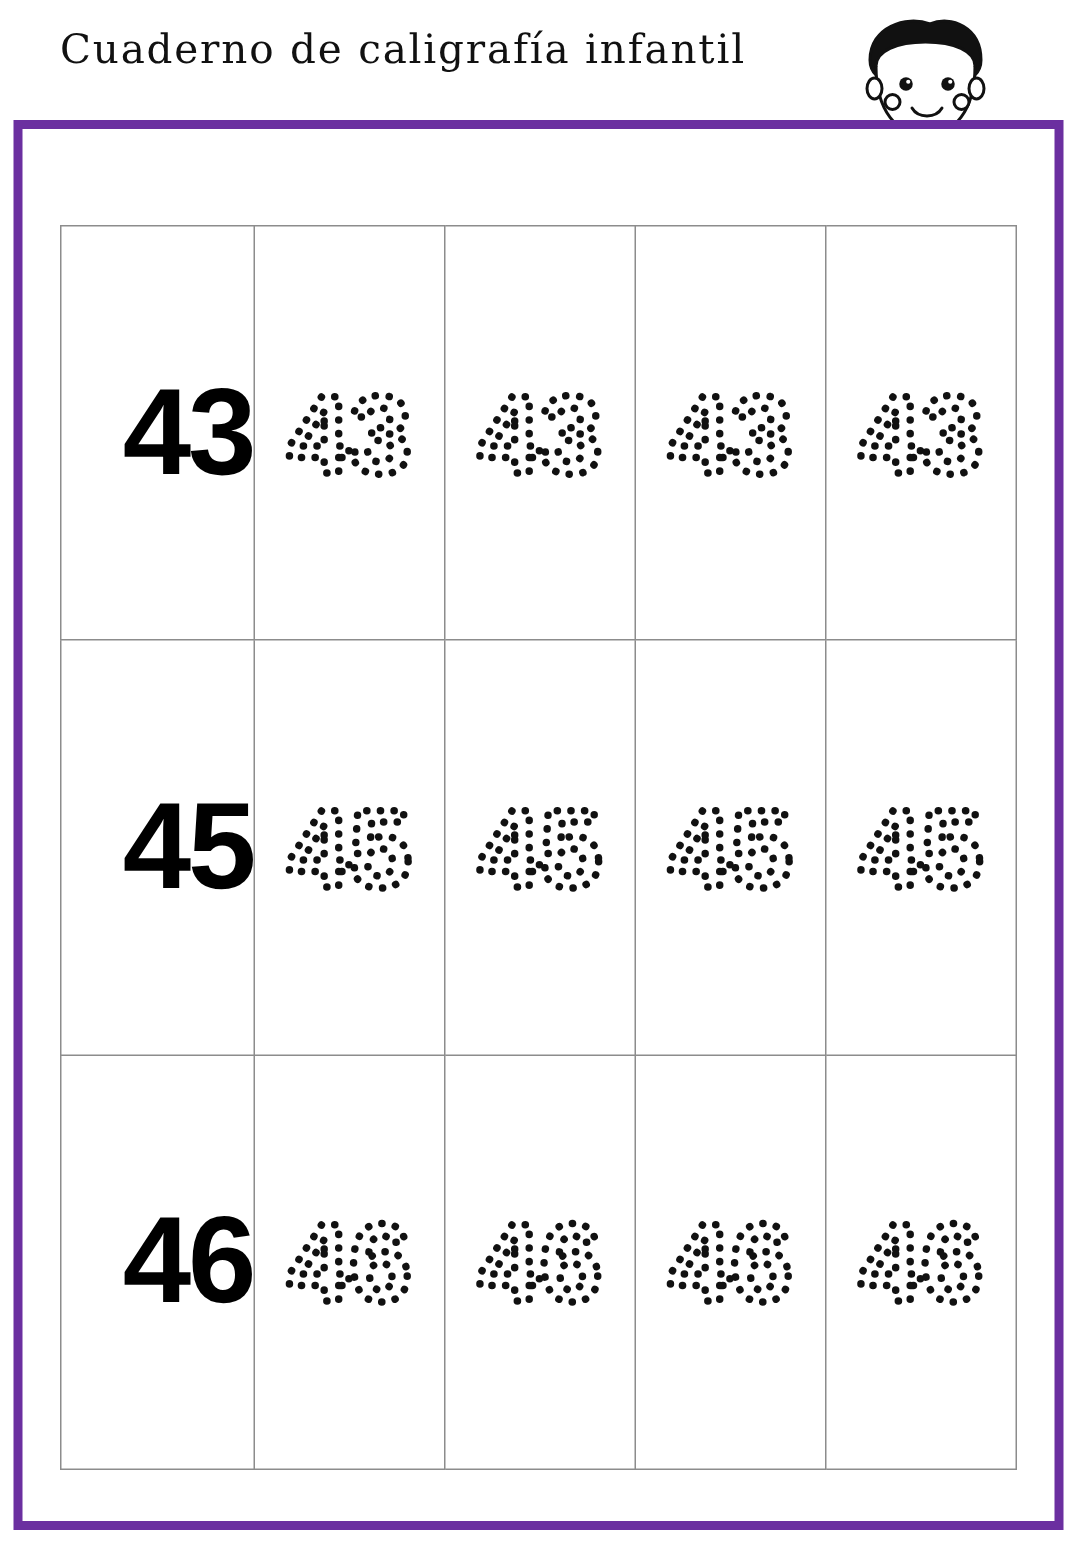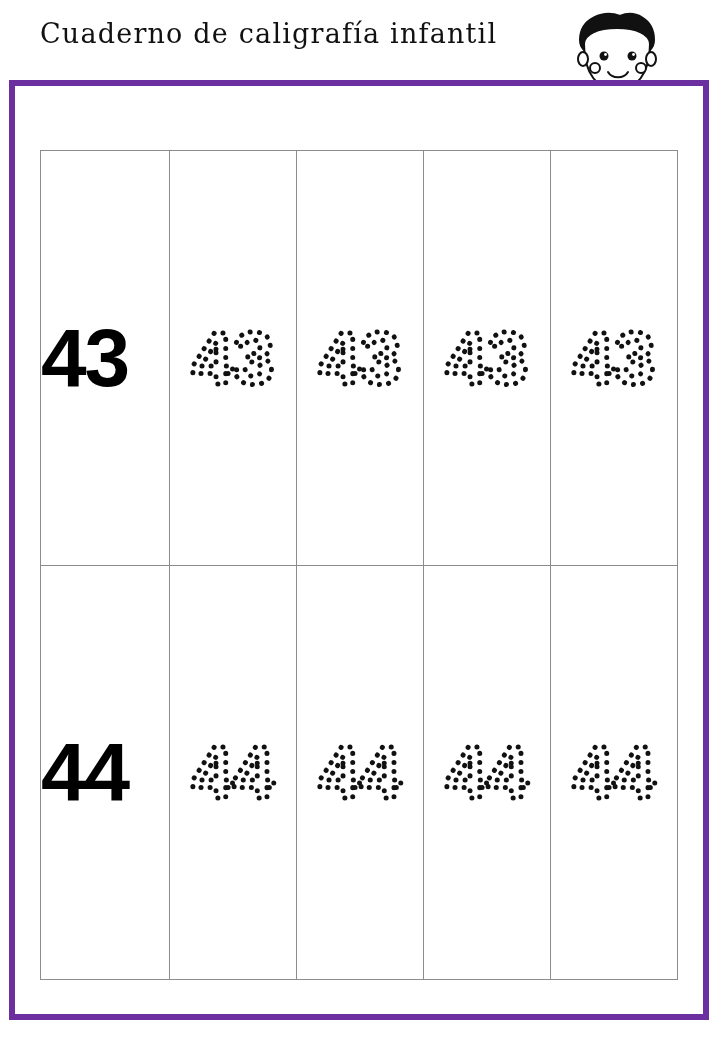--- a/index.html
+++ b/index.html
@@ -62,21 +62,21 @@
     top: 150px;
     width: 632px;
     height: 830px;
     border-collapse: collapse;
     table-layout: fixed;
   }
   .trace-table td {
     border: 1px solid #8c8c8c;
     padding: 0;
     height: 138px;
-    text-align: left;
+    text-align: right;
     vertical-align: middle;
     position: relative;
   }
   .model-cell {
     width: 128px;
   }
   .trace-cell {
     width: 126px;
   }
   .model-number {
@@ -166,44 +166,69 @@
           <text x="55" y="76" text-anchor="middle" font-family="Liberation Sans, sans-serif" font-size="74" font-weight="700" fill="none" stroke="#111" stroke-width="5" stroke-dasharray="0.1 9" stroke-linecap="round">43</text>
         </svg>
       </td>
       <td class="trace-cell" style="border-color: rgb(140, 140, 140);">
         <svg class="dotted-svg" width="110" height="100" viewBox="0 0 110 100">
           <text x="55" y="76" text-anchor="middle" font-family="Liberation Sans, sans-serif" font-size="74" font-weight="700" fill="none" stroke="#111" stroke-width="5" stroke-dasharray="0.1 9" stroke-linecap="round">43</text>
         </svg>
       </td>
     </tr>
 
+
     <tr>
       <td class="model-cell" style="border-color: rgb(140, 140, 140);">
-        <div class="model-number">44</div>
-      </td>
-      <td class="trace-cell" style="border-color: rgb(140, 140, 140);">
-        <svg class="dotted-svg" width="110" height="100" viewBox="0 0 110 100">
-          <text x="55" y="76" text-anchor="middle" font-family="Liberation Sans, sans-serif" font-size="74" font-weight="700" fill="none" stroke="#111" stroke-width="5" stroke-dasharray="0.1 9" stroke-linecap="round">44</text>
-        </svg>
-      </td>
-      <td class="trace-cell" style="border-color: rgb(140, 140, 140);">
-        <svg class="dotted-svg" width="110" height="100" viewBox="0 0 110 100">
-          <text x="55" y="76" text-anchor="middle" font-family="Liberation Sans, sans-serif" font-size="74" font-weight="700" fill="none" stroke="#111" stroke-width="5" stroke-dasharray="0.1 9" stroke-linecap="round">44</text>
-        </svg>
-      </td>
-      <td class="trace-cell" style="border-color: rgb(140, 140, 140);">
-        <svg class="dotted-svg" width="110" height="100" viewBox="0 0 110 100">
-          <text x="55" y="76" text-anchor="middle" font-family="Liberation Sans, sans-serif" font-size="74" font-weight="700" fill="none" stroke="#111" stroke-width="5" stroke-dasharray="0.1 9" stroke-linecap="round">44</text>
-        </svg>
-      </td>
-      <td class="trace-cell" style="border-color: rgb(140, 140, 140);">
-        <svg class="dotted-svg" width="110" height="100" viewBox="0 0 110 100">
-          <text x="55" y="76" text-anchor="middle" font-family="Liberation Sans, sans-serif" font-size="74" font-weight="700" fill="none" stroke="#111" stroke-width="5" stroke-dasharray="0.1 9" stroke-linecap="round">44</text>
+        <div class="model-number">45</div>
+      </td>
+      <td class="trace-cell" style="border-color: rgb(140, 140, 140);">
+        <svg class="dotted-svg" width="110" height="100" viewBox="0 0 110 100">
+          <text x="55" y="76" text-anchor="middle" font-family="Liberation Sans, sans-serif" font-size="74" font-weight="700" fill="none" stroke="#111" stroke-width="5" stroke-dasharray="0.1 9" stroke-linecap="round">45</text>
+        </svg>
+      </td>
+      <td class="trace-cell" style="border-color: rgb(140, 140, 140);">
+        <svg class="dotted-svg" width="110" height="100" viewBox="0 0 110 100">
+          <text x="55" y="76" text-anchor="middle" font-family="Liberation Sans, sans-serif" font-size="74" font-weight="700" fill="none" stroke="#111" stroke-width="5" stroke-dasharray="0.1 9" stroke-linecap="round">45</text>
+        </svg>
+      </td>
+      <td class="trace-cell" style="border-color: rgb(140, 140, 140);">
+        <svg class="dotted-svg" width="110" height="100" viewBox="0 0 110 100">
+          <text x="55" y="76" text-anchor="middle" font-family="Liberation Sans, sans-serif" font-size="74" font-weight="700" fill="none" stroke="#111" stroke-width="5" stroke-dasharray="0.1 9" stroke-linecap="round">45</text>
+        </svg>
+      </td>
+      <td class="trace-cell" style="border-color: rgb(140, 140, 140);">
+        <svg class="dotted-svg" width="110" height="100" viewBox="0 0 110 100">
+          <text x="55" y="76" text-anchor="middle" font-family="Liberation Sans, sans-serif" font-size="74" font-weight="700" fill="none" stroke="#111" stroke-width="5" stroke-dasharray="0.1 9" stroke-linecap="round">45</text>
         </svg>
       </td>
     </tr>
 
-
+    <tr>
+      <td class="model-cell" style="border-color: rgb(140, 140, 140);">
+        <div class="model-number">46</div>
+      </td>
+      <td class="trace-cell" style="border-color: rgb(140, 140, 140);">
+        <svg class="dotted-svg" width="110" height="100" viewBox="0 0 110 100">
+          <text x="55" y="76" text-anchor="middle" font-family="Liberation Sans, sans-serif" font-size="74" font-weight="700" fill="none" stroke="#111" stroke-width="5" stroke-dasharray="0.1 9" stroke-linecap="round">46</text>
+        </svg>
+      </td>
+      <td class="trace-cell" style="border-color: rgb(140, 140, 140);">
+        <svg class="dotted-svg" width="110" height="100" viewBox="0 0 110 100">
+          <text x="55" y="76" text-anchor="middle" font-family="Liberation Sans, sans-serif" font-size="74" font-weight="700" fill="none" stroke="#111" stroke-width="5" stroke-dasharray="0.1 9" stroke-linecap="round">46</text>
+        </svg>
+      </td>
+      <td class="trace-cell" style="border-color: rgb(140, 140, 140);">
+        <svg class="dotted-svg" width="110" height="100" viewBox="0 0 110 100">
+          <text x="55" y="76" text-anchor="middle" font-family="Liberation Sans, sans-serif" font-size="74" font-weight="700" fill="none" stroke="#111" stroke-width="5" stroke-dasharray="0.1 9" stroke-linecap="round">46</text>
+        </svg>
+      </td>
+      <td class="trace-cell" style="border-color: rgb(140, 140, 140);">
+        <svg class="dotted-svg" width="110" height="100" viewBox="0 0 110 100">
+          <text x="55" y="76" text-anchor="middle" font-family="Liberation Sans, sans-serif" font-size="74" font-weight="700" fill="none" stroke="#111" stroke-width="5" stroke-dasharray="0.1 9" stroke-linecap="round">46</text>
+        </svg>
+      </td>
+    </tr>
 
 
 
   </tbody>
 </table>
 
 </body></html>

